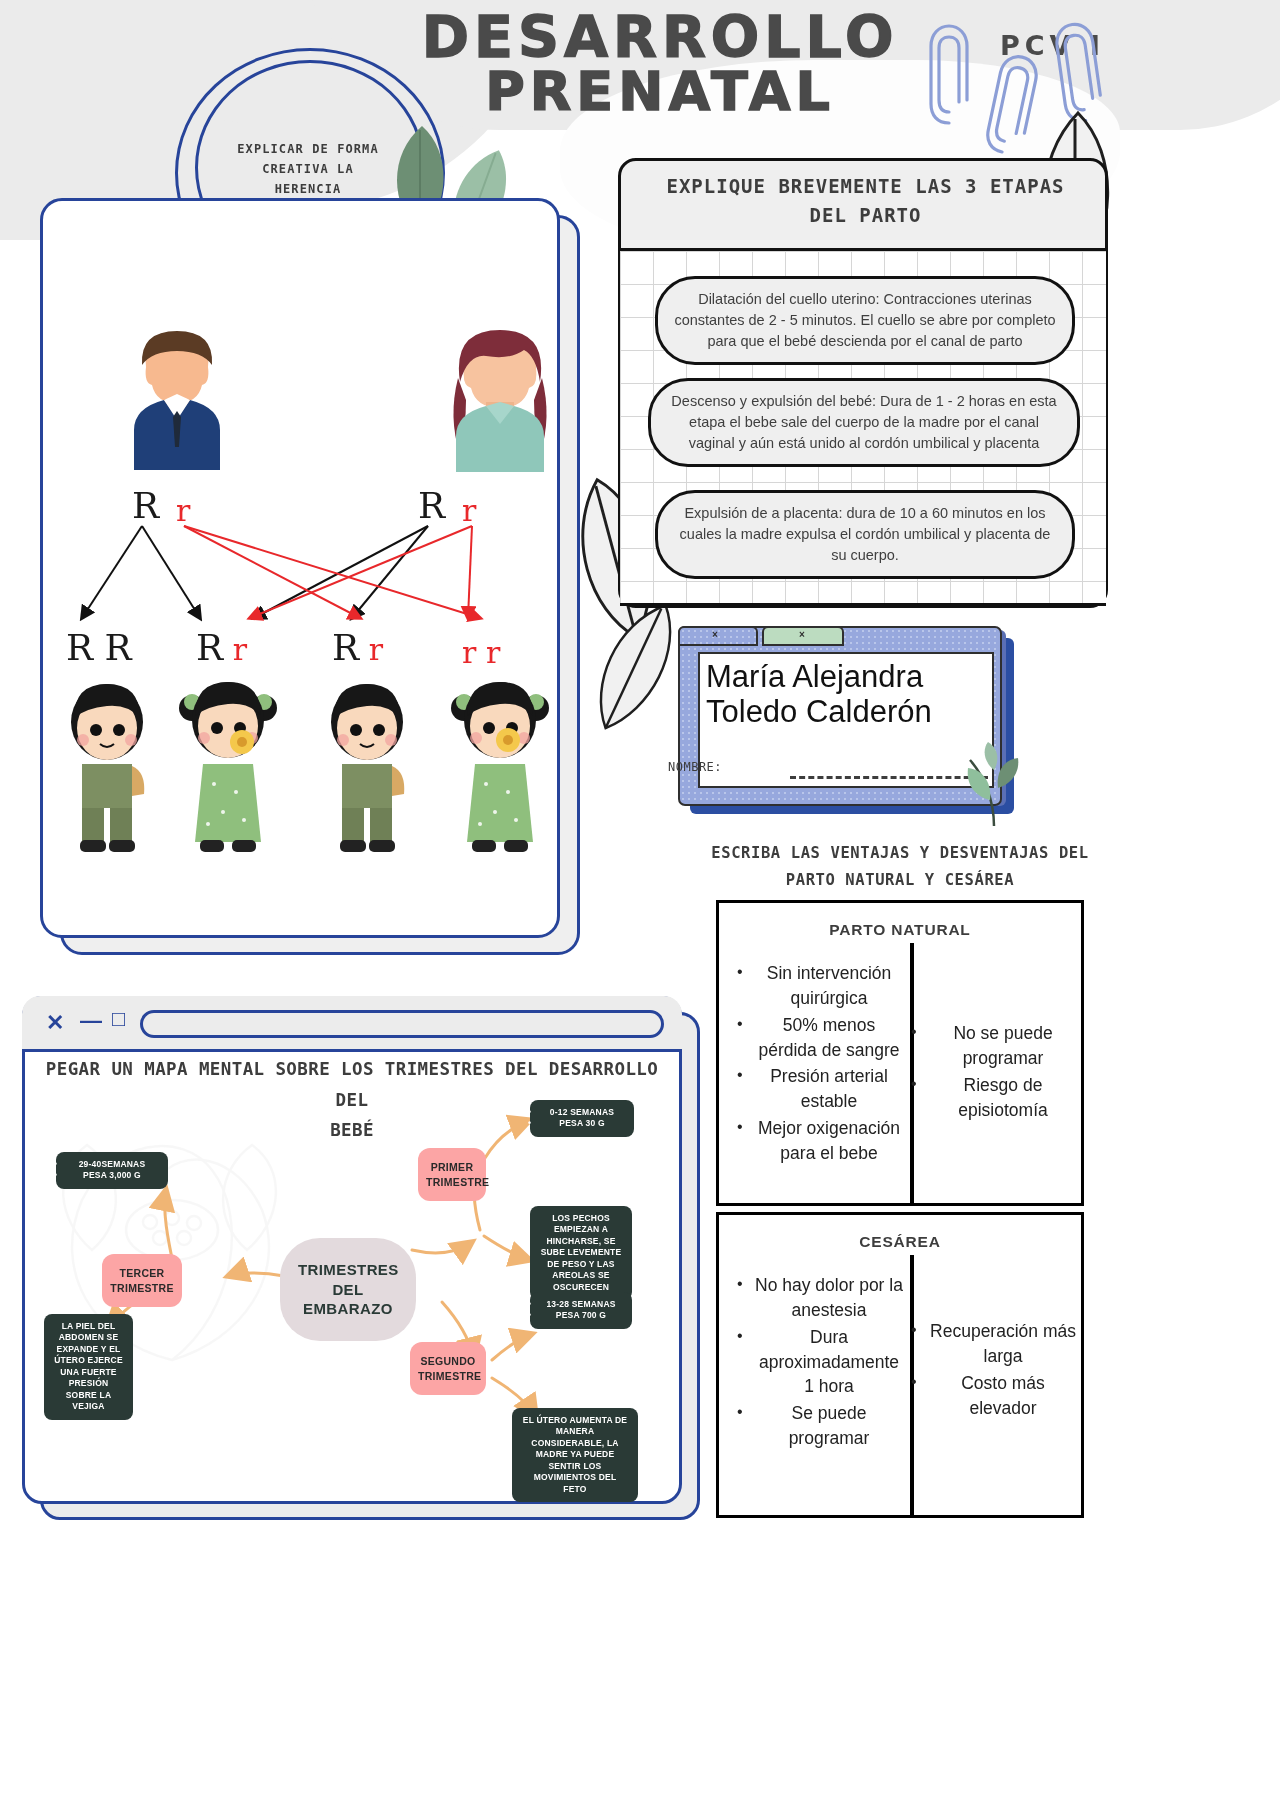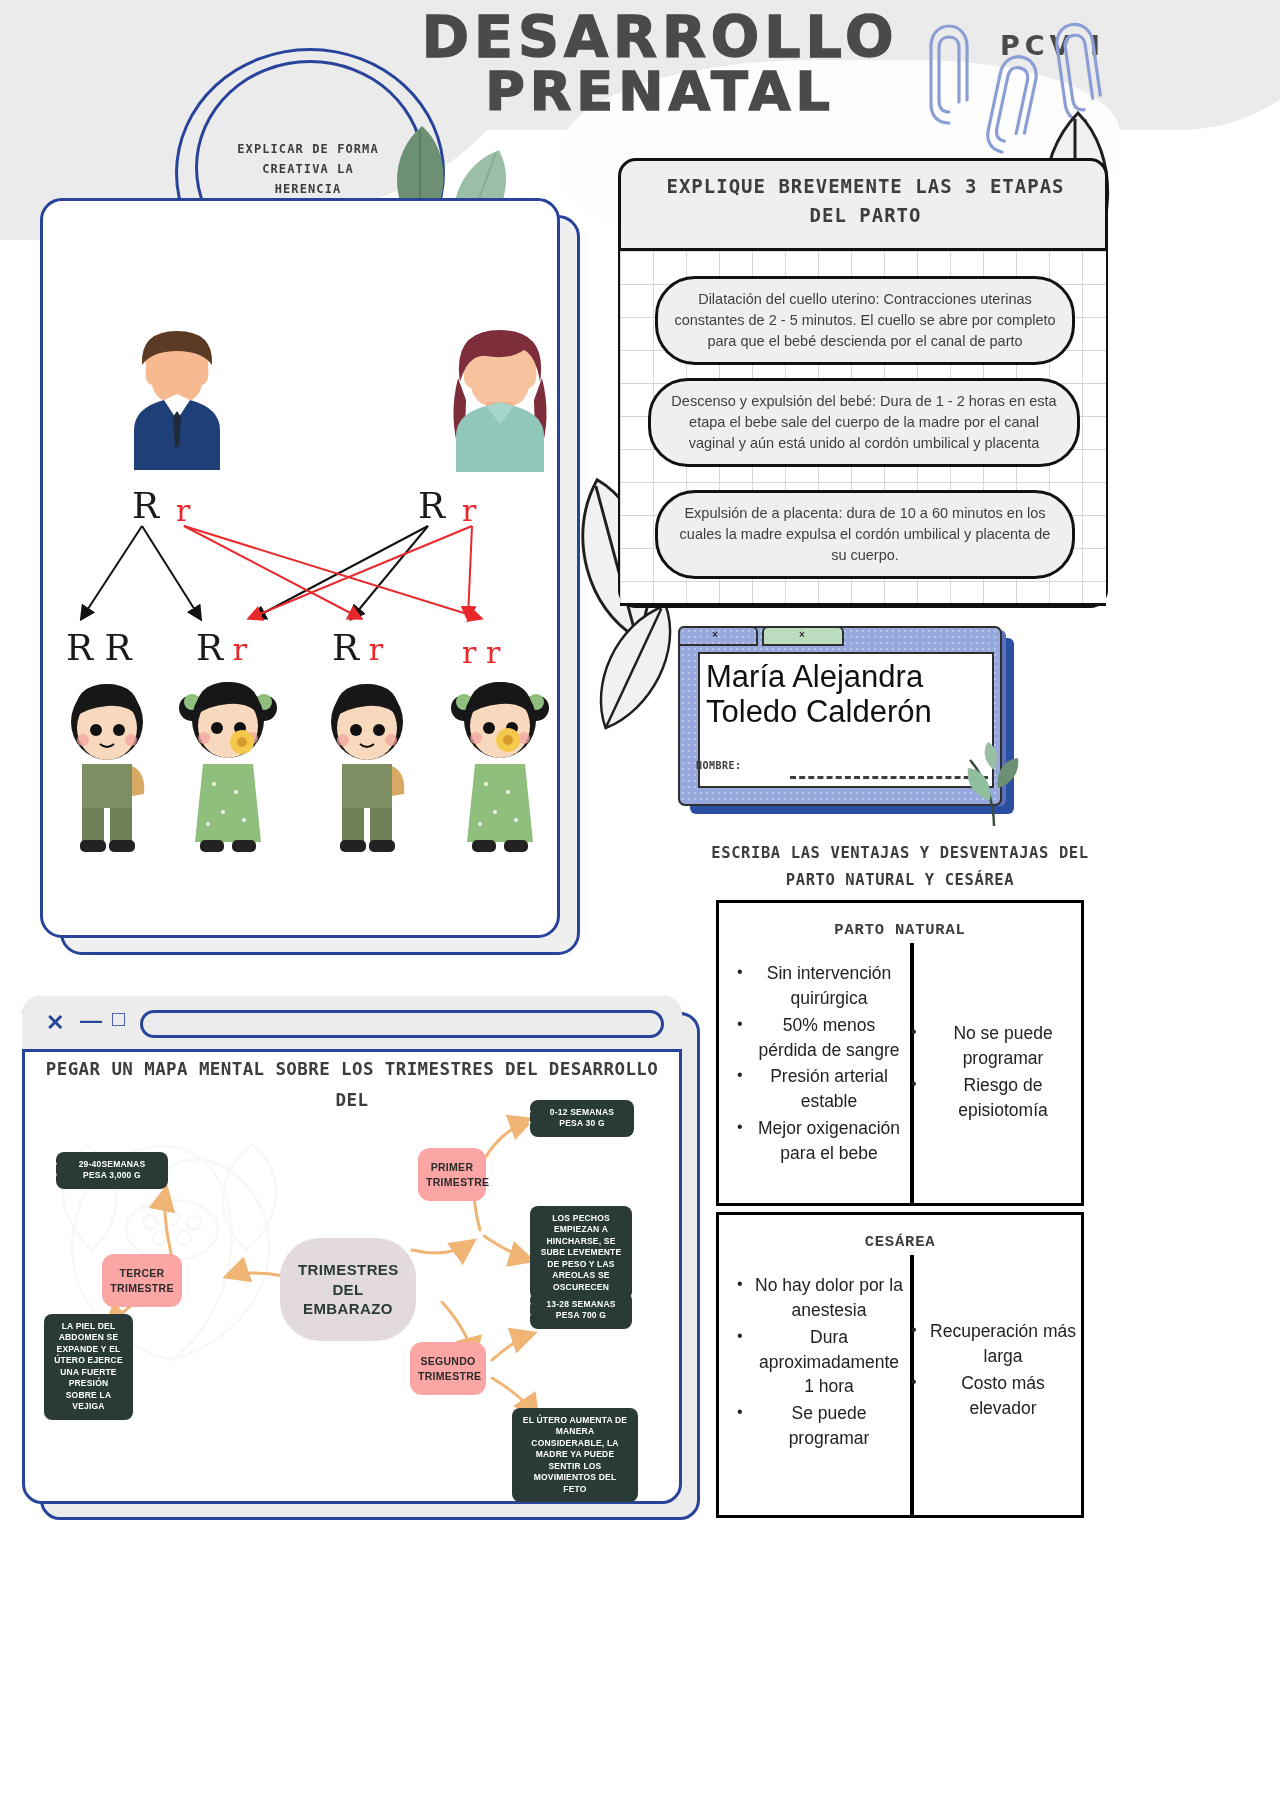--- a/index.html
+++ b/index.html
@@ -134,43 +134,43 @@
   .nc-inner {
     position:absolute; left:698px; top:652px; width:296px; height:136px;
     background:#fff; border:2px solid #2f2f2f;
   }
   .nc-name {
     position:absolute; left:706px; top:660px; width:300px;
     font-size:31px; color:#111; line-height:1.12;
     font-family:"Liberation Sans", sans-serif; white-space:nowrap;
   }
   .nc-label {
-    position:absolute; left:696px; top:760px;
-    font-family:"DejaVu Sans Mono", monospace; font-weight:bold;
-    font-size:10px; color:#3d3d3d; letter-spacing:.5px;
+    position:absolute; left:668px; top:760px;
+    font-family:"DejaVu Sans Mono", monospace; font-weight:normal;
+    font-size:12px; color:#3d3d3d; letter-spacing:.5px;
   }
   .nc-line {
     position:absolute; left:790px; top:776px; width:198px;
     border-bottom:3px dashed #3d3d3d;
   }
 
   
   .vent-title {
     position:absolute; left:700px; top:840px; width:400px; text-align:center;
     font-family:"DejaVu Sans Mono", monospace; font-weight:bold;
     font-size:15.5px; letter-spacing:.6px; color:#3d3d3d; line-height:1.75;
   }
 
   
   .tbl { position:absolute; border:3.5px solid #000; background:#fff; }
   .tbl1 { left:716px; top:900px; width:368px; height:306px; }
   .tbl2 { left:716px; top:1212px; width:368px; height:306px; }
   .tbl-head {
     position:absolute; width:100%; text-align:center; top:18px;
-    font-family:Liberation Mono, monospace; font-weight:bold;
+    font-family:Liberation Sans, sans-serif; font-weight:bold;
     font-size:15.5px; letter-spacing:.8px; color:#3d3d3d;
   }
   .tbl-divider { position:absolute; top:40px; bottom:0; width:3.5px; background:#000; left:191px; }
   .tbl-col { position:absolute; top:40px; font-size:17.5px; color:#222; line-height:1.42; }
   .tbl-col ul { list-style:none; }
   .tbl-col li { position:relative; padding-left:0; text-align:center; margin-bottom:2px; }
   .tbl-col li::before {
     content:"\2022"; position:absolute; left:-16px; top:0; font-size:16px; color:#222;
   }
   .c-left  { left:34px; width:152px; padding-top:18px; }
@@ -519,20 +519,21 @@
   <div class="w-shadow"></div>
   <div class="w-main"></div>
   <div class="w-bar"></div>
   <div class="w-btn" style="left:46px; top:1010px; font-size:22px;">✕</div>
   <div class="w-btn" style="left:80px; top:1008px; font-size:22px;">—</div>
   <div class="w-btn" style="left:112px; top:1006px; font-size:22px;">□</div>
   <div class="w-url" title=""></div>
 
   <div class="w-heading">
     <div>PEGAR UN MAPA MENTAL SOBRE LOS TRIMESTRES DEL DESARROLLO DEL</div>
+    <div>BEBÉ</div>
   </div>
 
   <div class="mm">
 
     <svg class="watermark" style="left:10px; top:20px;" width="280" height="280" viewBox="0 0 280 280">
       <g fill="none" stroke="#e6e6e6" stroke-width="2.5">
         <path d="M140 250 C60 230 20 160 50 90 C80 30 150 20 180 60 C215 105 205 200 140 250Z"></path>
         <path d="M140 250 C210 230 255 165 230 100 C205 45 150 35 125 70"></path>
         <path d="M60 140 C25 110 20 60 55 35 C90 60 95 110 60 140Z"></path>
         <path d="M215 140 C250 110 255 60 220 35 C185 60 180 110 215 140Z"></path>

